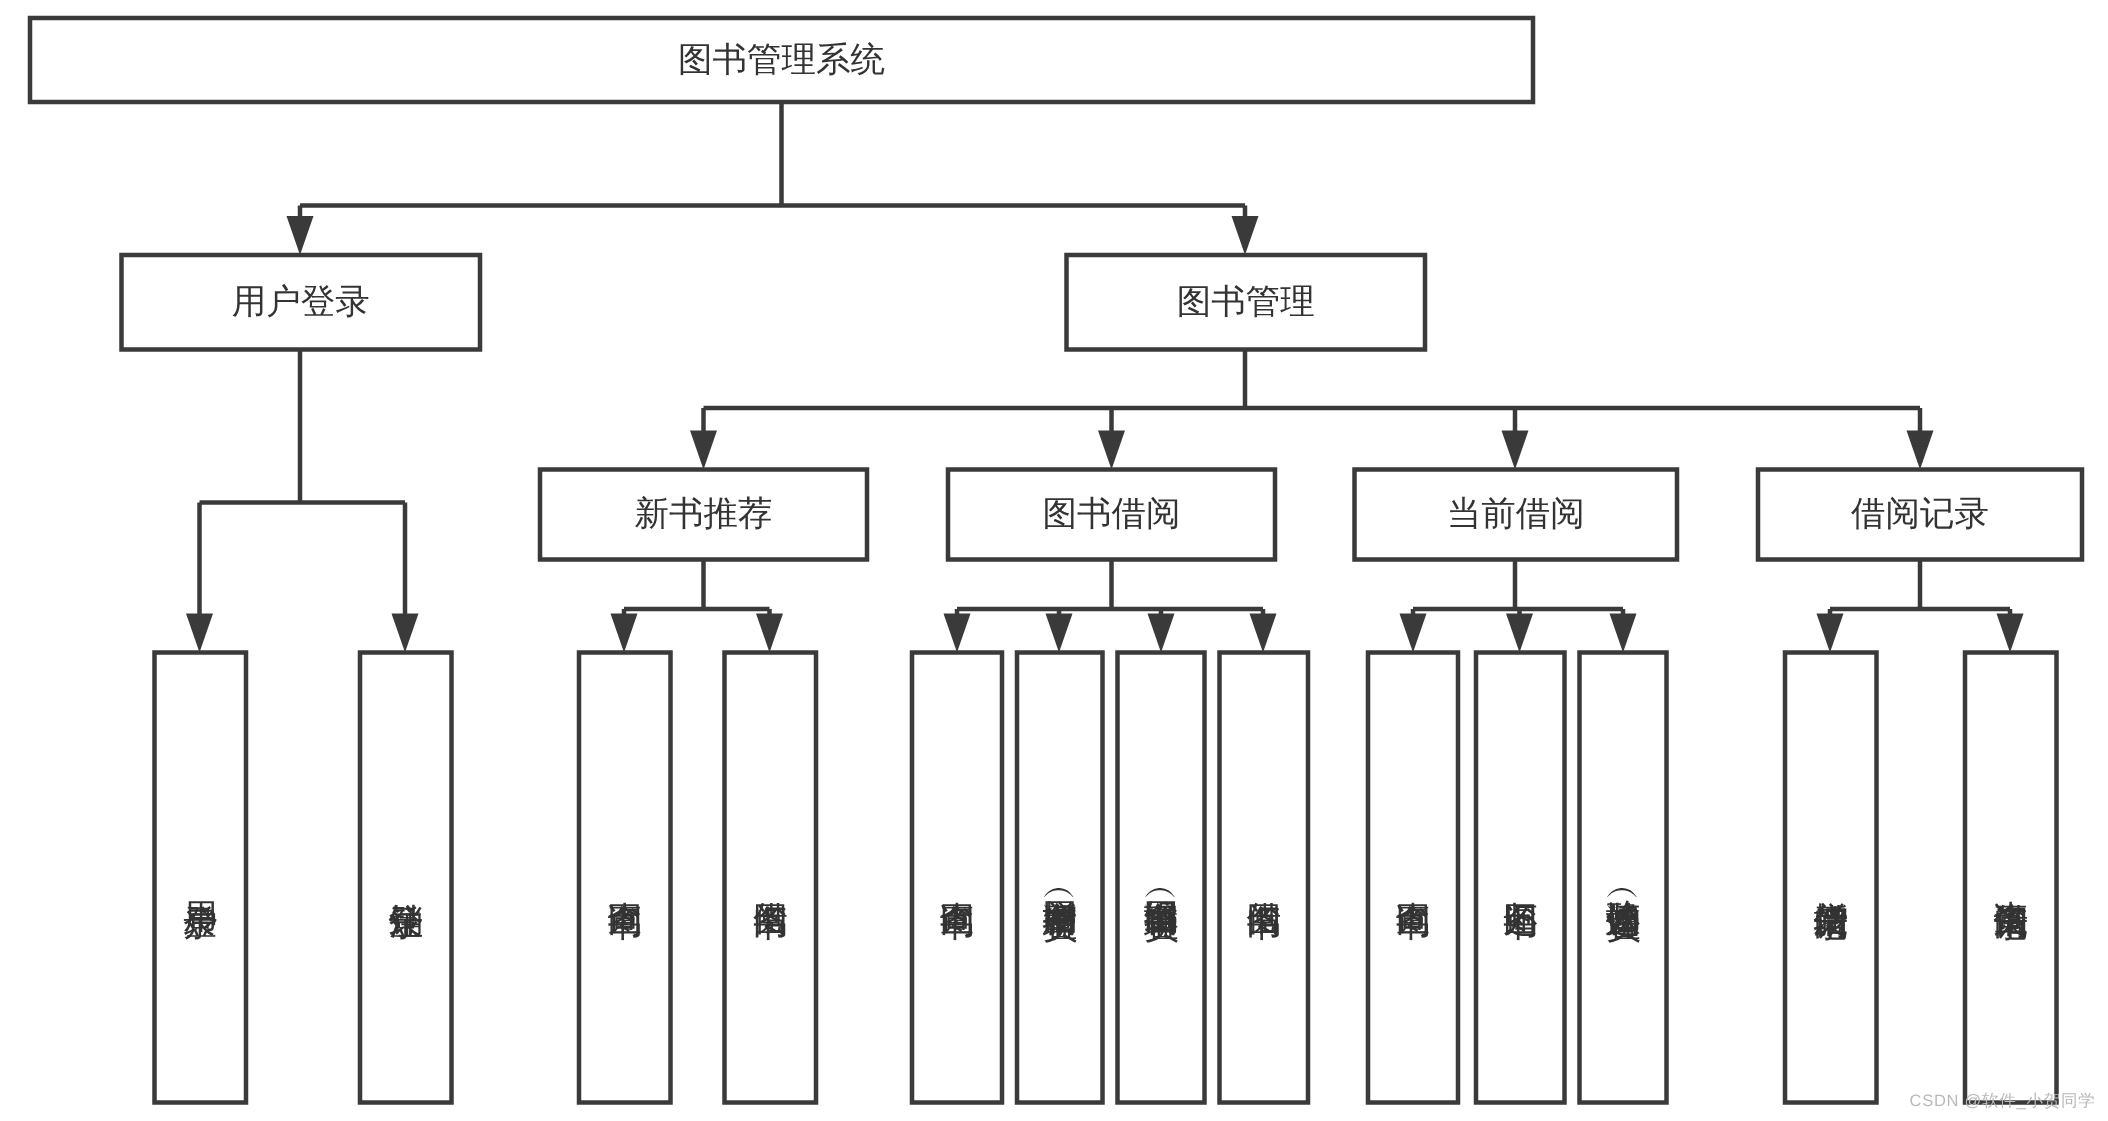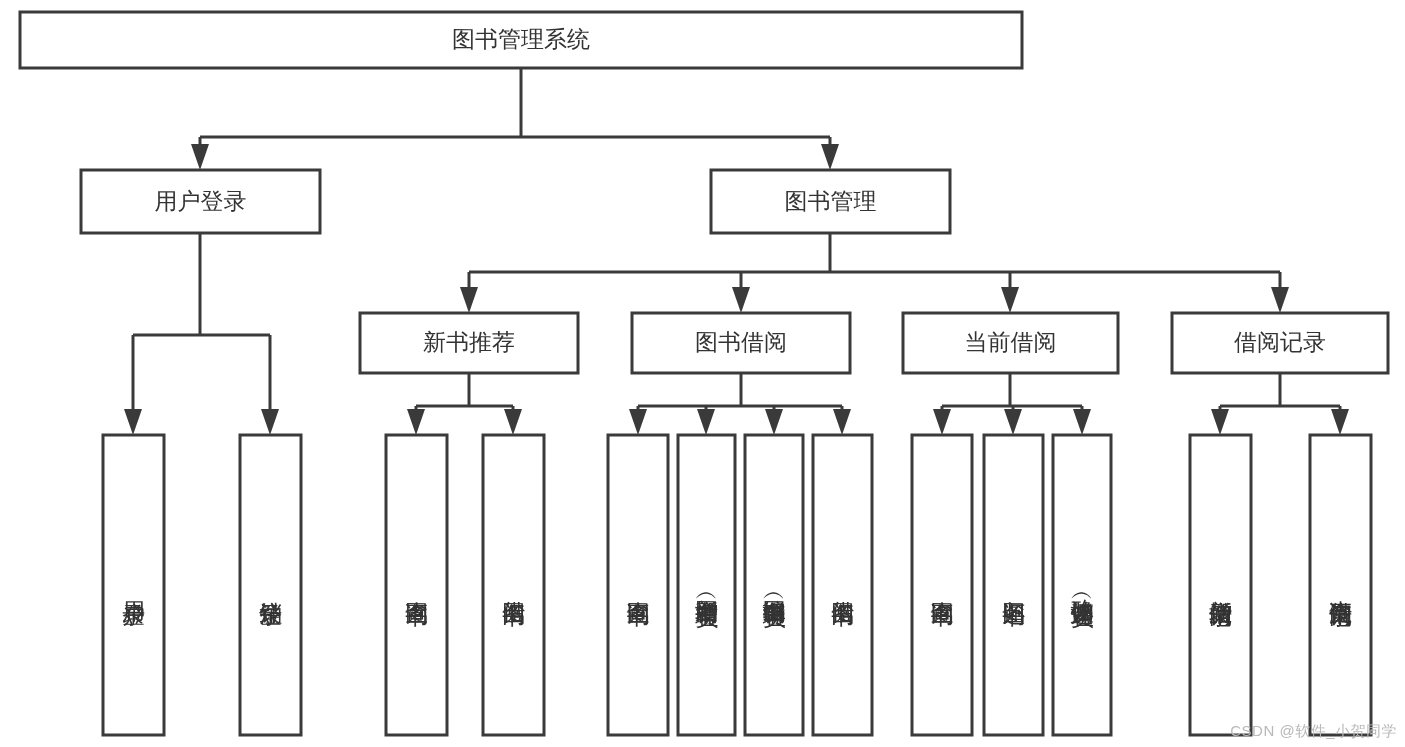--- a/index.html
+++ b/index.html
@@ -63,21 +63,21 @@
     color: #333333;
     font-size: 23px;
     line-height: 1.1;
     letter-spacing: 1px;
     font-family: "Liberation Sans", "DejaVu Sans", sans-serif;
   }
   #watermark {
     position: absolute;
     right: 8px;
     bottom: 6px;
-    font-size: 15px;
+    font-size: 11px;
     color: #b9b9b9;
     font-family: "Liberation Sans", "DejaVu Sans", sans-serif;
     white-space: nowrap;
     letter-spacing: 0.5px;
     user-select: none;
   }
 </style>
 </head>
 <body>
 

